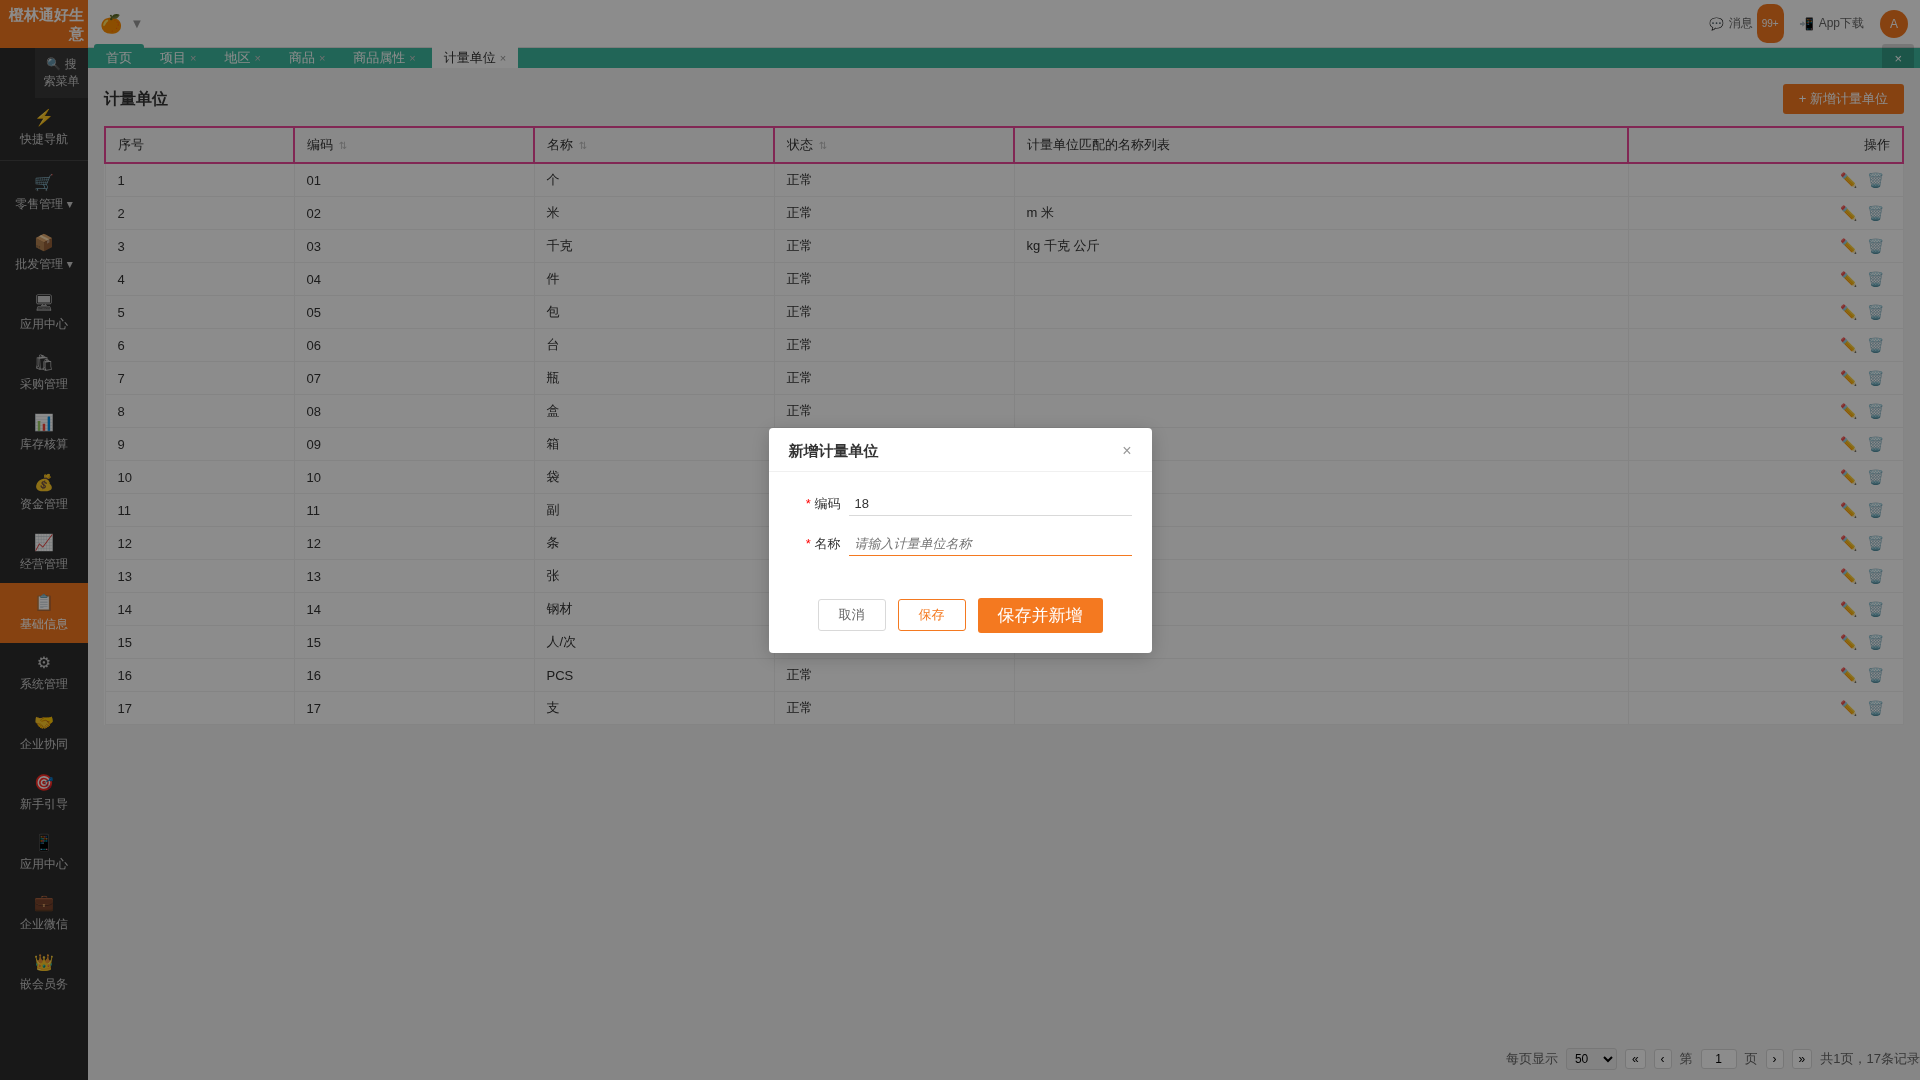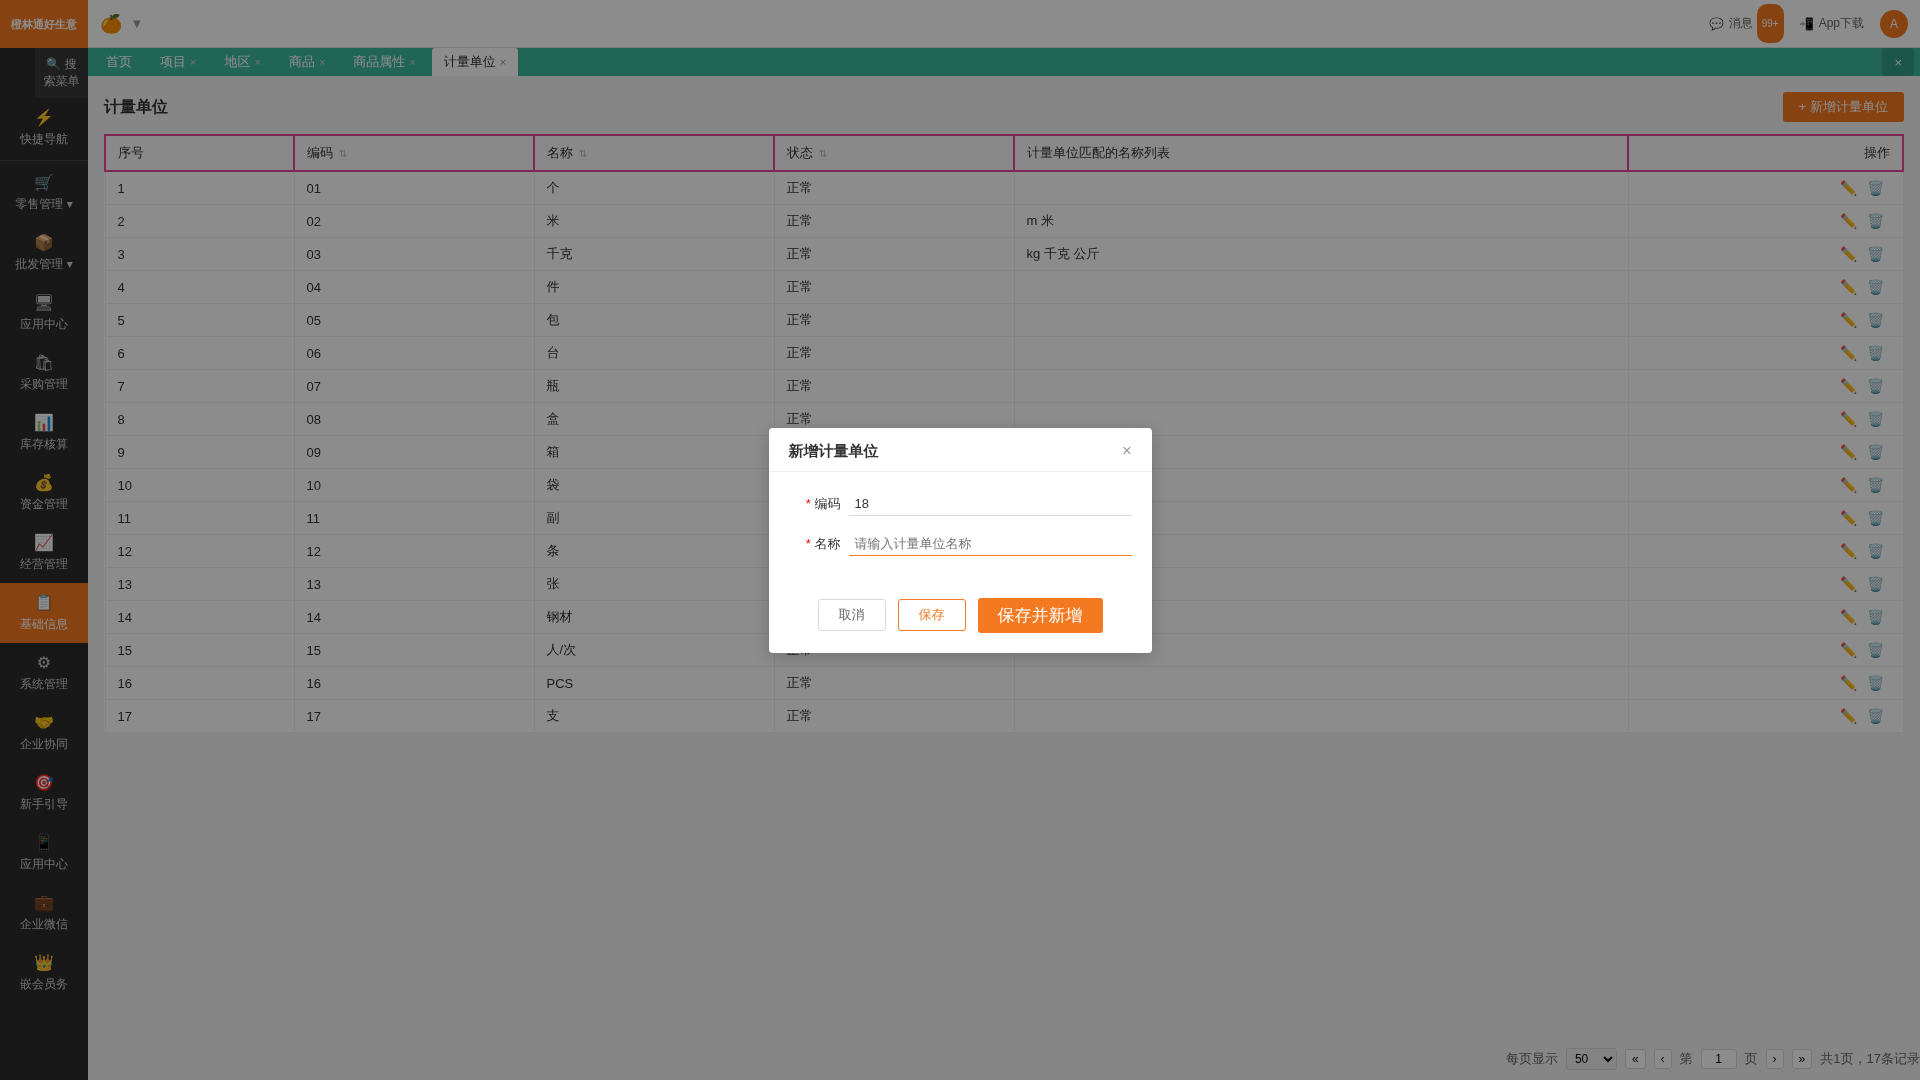--- a/index.html
+++ b/index.html
@@ -19,21 +19,21 @@
       height: 48px;
       display: flex;
       align-items: center;
       justify-content: center;
       color: white;
       font-size: 14px;
       font-weight: bold;
       padding: 4px;
     }
     .sidebar-logo-text {
-      font-size: 11px;
+      font-size: 15px;
       color: white;
       text-align: right;
       line-height: 1.3;
     }
     .sidebar-search {
       padding: 8px 6px;
       background: #3a3a3a;
       color: #ccc;
       text-align: center;
       font-size: 12px;
@@ -118,21 +118,21 @@
       justify-content: center;
       color: white;
       font-size: 12px;
     }
 
     
     .tabs-bar {
       background: #3db89e;
       display: flex;
       align-items: center;
-      height: 28px;
+      height: 20px;
       flex-shrink: 0;
       padding: 0 4px;
     }
     .tab-item {
       display: flex;
       align-items: center;
       padding: 0 12px;
       height: 28px;
       margin: 0 2px;
       border-radius: 3px 3px 0 0;
@@ -304,20 +304,21 @@
       flex: 1;
       border: none;
       border-bottom: 1px solid #d9d9d9;
       padding: 4px 6px;
       font-size: 13px;
       outline: none;
       color: #333;
     }
     .form-input.active-border {
       border-bottom-color: #f47920;
+      font-style: italic;
     }
     .modal-footer {
       display: flex;
       align-items: center;
       justify-content: center;
       padding: 10px 4px 20px;
       gap: 12px;
     }
     .btn-cancel {
       border: 1px solid #d9d9d9;

